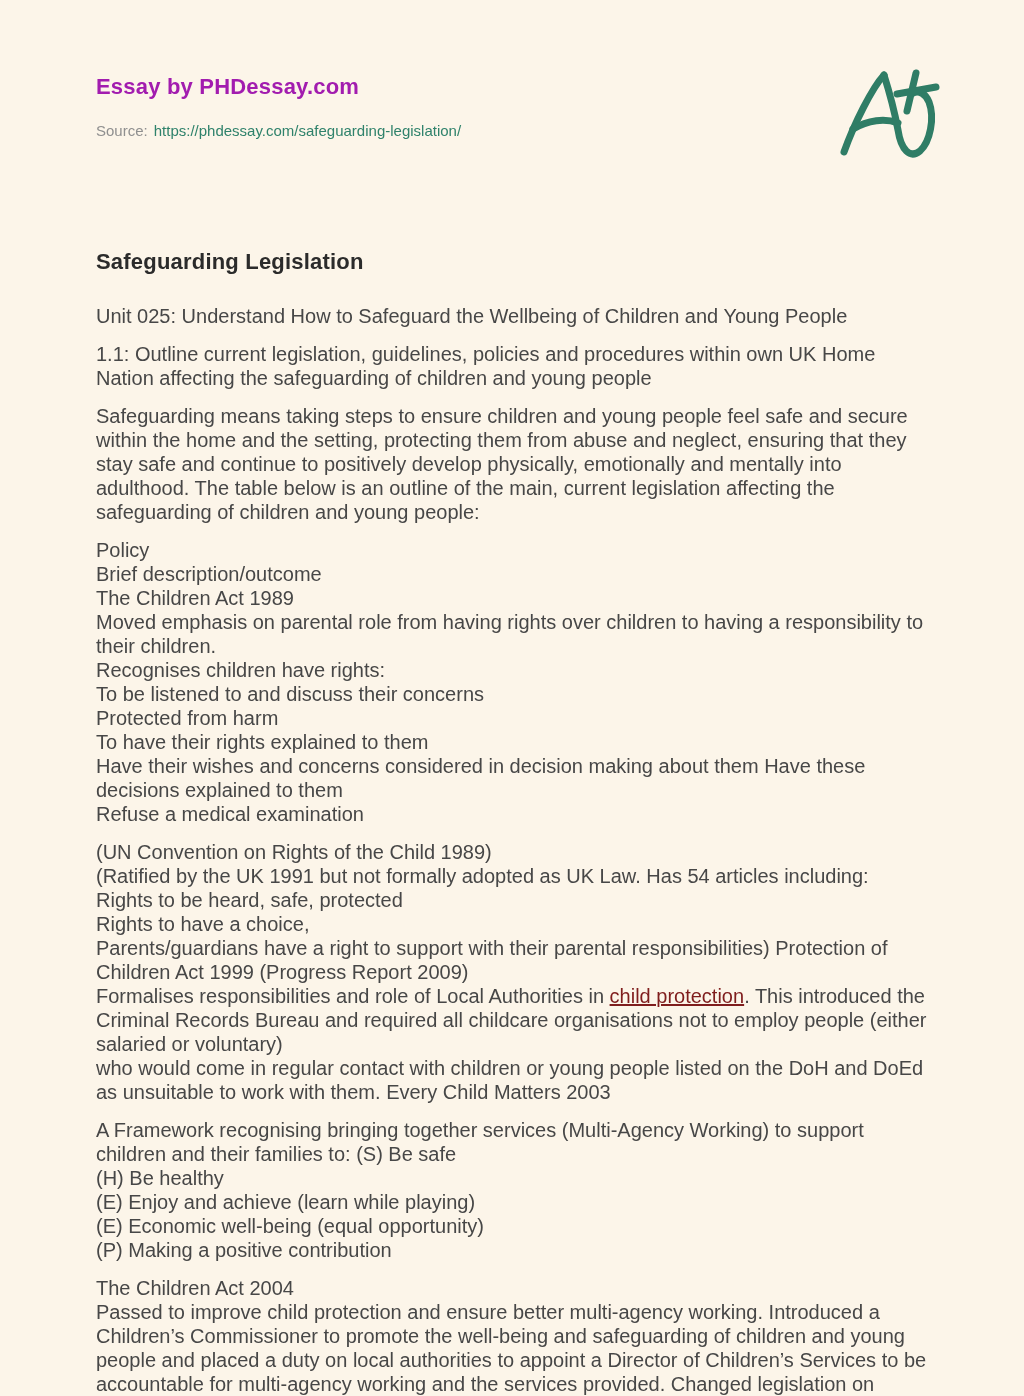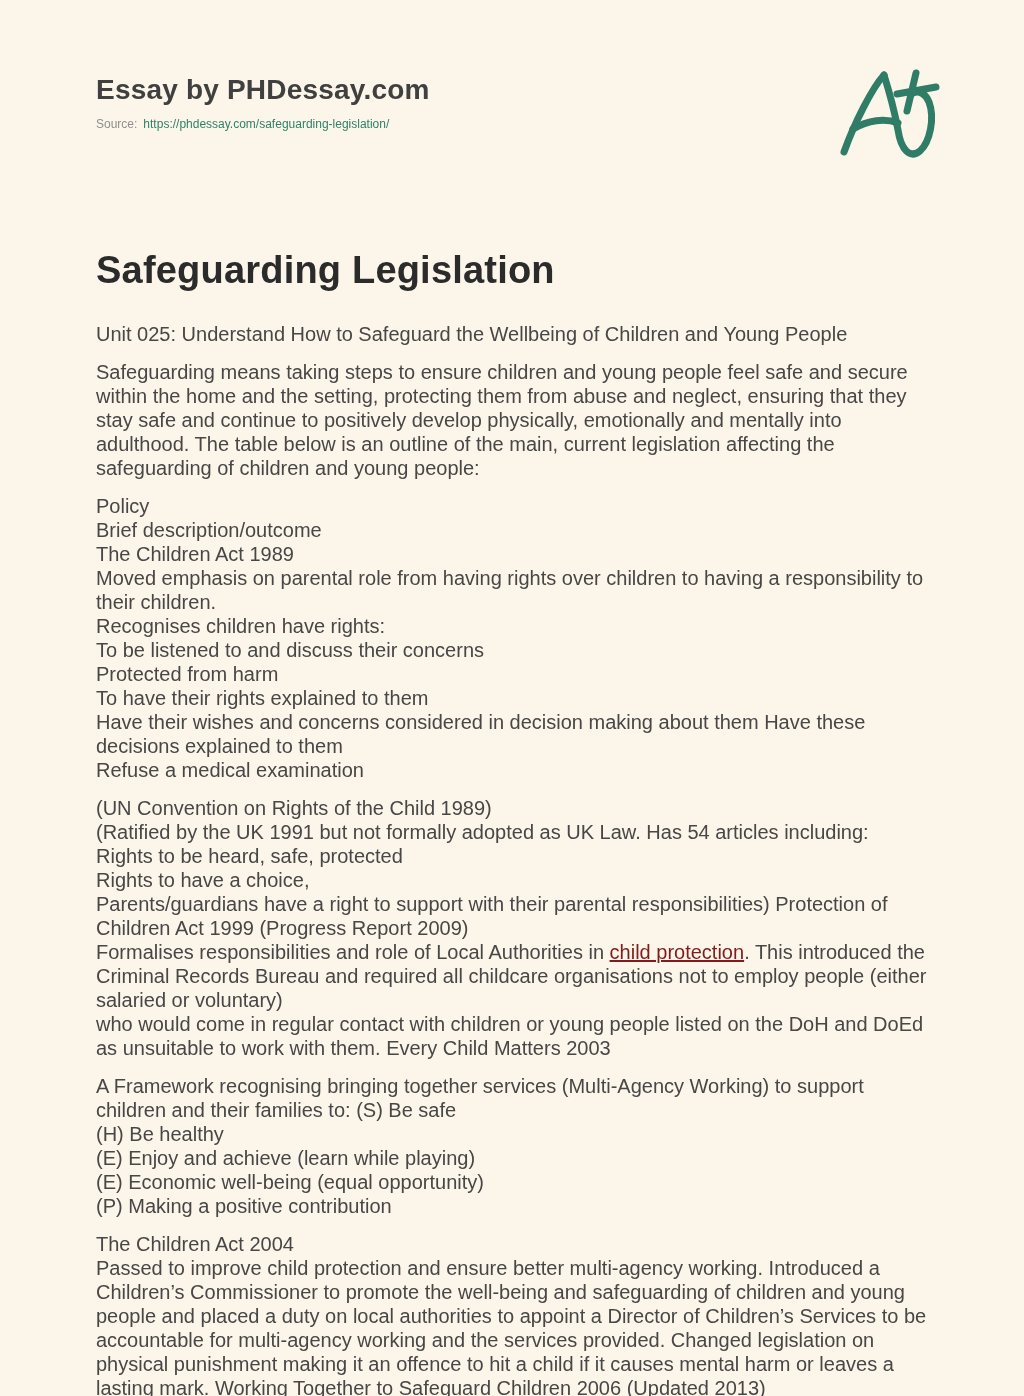--- a/index.html
+++ b/index.html
@@ -19,49 +19,49 @@
     box-sizing: border-box;
     width: 1024px;
   }
   .header {
     display: flex;
     justify-content: space-between;
     align-items: flex-start;
   }
   .brand-title {
     margin: 0;
-    font-size: 28px;
+    font-size: 22px;
     font-weight: bold;
-    color: #404040;
+    color: #a21caf;
     letter-spacing: 0.2px;
   }
   .source-row {
-    margin-top: 11px;
-    font-size: 12px;
+    margin-top: 22px;
+    font-size: 15px;
     line-height: 1.2;
   }
   .source-label {
     color: #8f8f8f;
     margin-right: 6px;
   }
   .source-link {
     color: #2f826b;
     text-decoration: none;
     cursor: pointer;
   }
   .logo {
     width: 104px;
     height: 96px;
     margin-top: -8px;
     margin-right: -14px;
     flex: 0 0 auto;
   }
   .page-title {
     margin: 88px 0 16px 0;
-    font-size: 38px;
+    font-size: 22px;
     line-height: 1.1;
     font-weight: bold;
     color: #2b2b2b;
     letter-spacing: 0.2px;
   }
   .article-body {
     margin-top: 30px;
     max-width: 832px;
     font-size: 20px;
     line-height: 24px;
@@ -97,20 +97,21 @@
         <path d="M78 7 L69 45"></path>
         <path d="M59 28 L98 21"></path>
       </g>
     </svg>
   </div>
 
   <h2 class="page-title">Safeguarding Legislation</h2>
 
   <div class="article-body">
       <p class="para">Unit 025: Understand How to Safeguard the Wellbeing of Children and Young People</p>
+      <p class="para">1.1: Outline current legislation, guidelines, policies and procedures within own UK Home Nation affecting the safeguarding of children and young people</p>
       <p class="para">Safeguarding means taking steps to ensure children and young people feel safe and secure within the home and the setting, protecting them from abuse and neglect, ensuring that they stay safe and continue to positively develop physically, emotionally and mentally into adulthood. The table below is an outline of the main, current legislation affecting the safeguarding of children and young people:</p>
       <p class="para">Policy<br>Brief description/outcome<br>The Children Act 1989<br>Moved emphasis on parental role from having rights over children to having a responsibility to their children.<br>Recognises children have rights:<br>To be listened to and discuss their concerns<br>Protected from harm<br>To have their rights explained to them<br>Have their wishes and concerns considered in decision making about them Have these decisions explained to them<br>Refuse a medical examination</p>
       <p class="para">(UN Convention on Rights of the Child 1989)<br>(Ratified by the UK 1991 but not formally adopted as UK Law. Has 54 articles including:<br>Rights to be heard, safe, protected<br>Rights to have a choice,<br>Parents/guardians have a right to support with their parental responsibilities) Protection of Children Act 1999 (Progress Report 2009)<br>Formalises responsibilities and role of Local Authorities in <a class="inline-link">child protection</a>. This introduced the Criminal Records Bureau and required all childcare organisations not to employ people (either salaried or voluntary)<br>who would come in regular contact with children or young people listed on the DoH and DoEd as unsuitable to work with them. Every Child Matters 2003</p>
       <p class="para">A Framework recognising bringing together services (Multi-Agency Working) to support children and their families to: (S) Be safe<br>(H) Be healthy<br>(E) Enjoy and achieve (learn while playing)<br>(E) Economic well-being (equal opportunity)<br>(P) Making a positive contribution</p>
       <p class="para">The Children Act 2004<br>Passed to improve child protection and ensure better multi-agency working. Introduced a Children’s Commissioner to promote the well-being and safeguarding of children and young people and placed a duty on local authorities to appoint a Director of Children’s Services to be accountable for multi-agency working and the services provided. Changed legislation on physical punishment making it an offence to hit a child if it causes mental harm or leaves a lasting mark. Working Together to Safeguard Children 2006 (Updated 2013)</p>
     </div>
 
 </div>
 
 </body></html>

